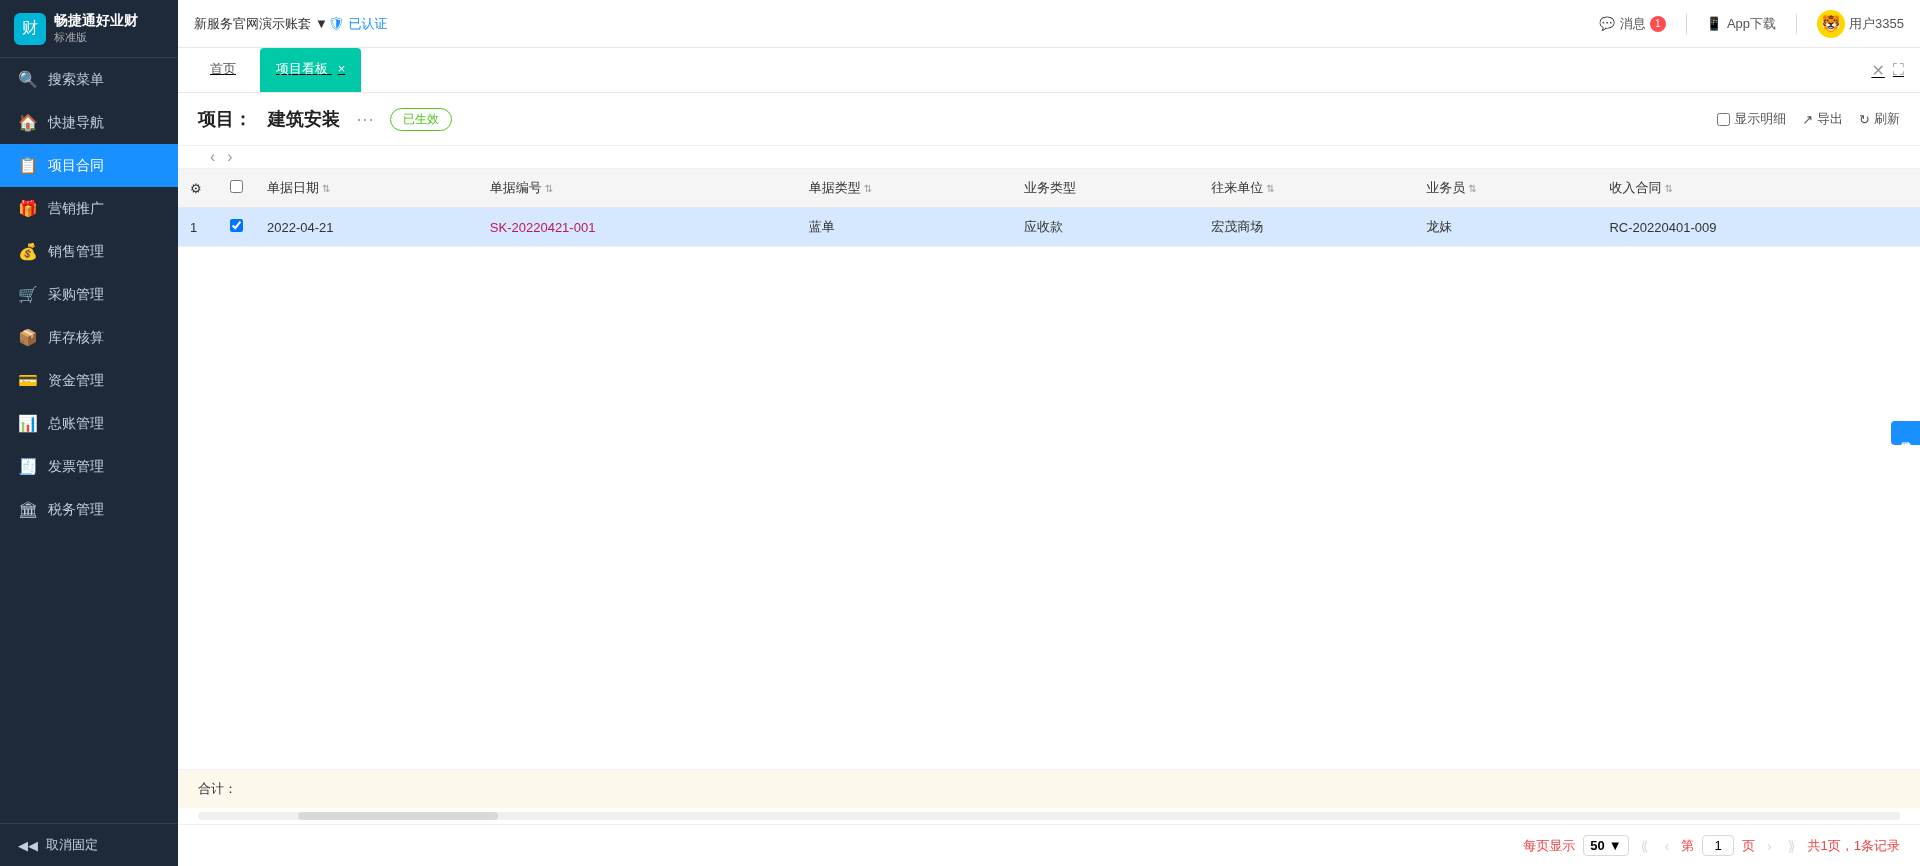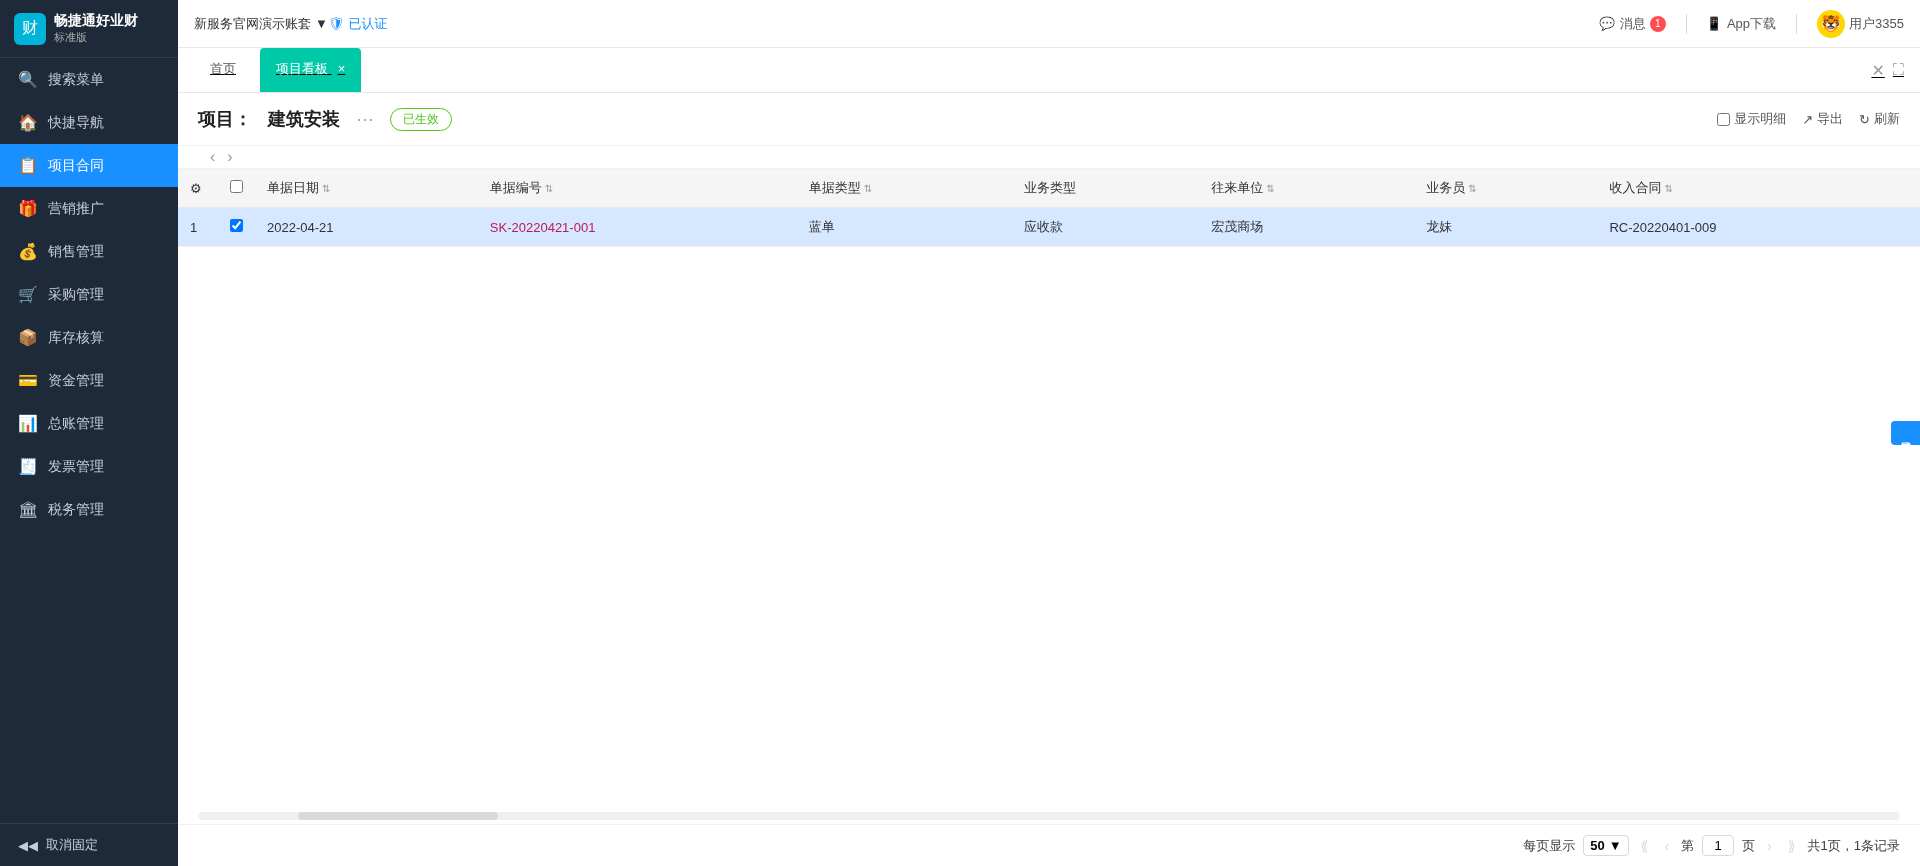--- a/index.html
+++ b/index.html
@@ -248,21 +248,21 @@
     .pagination {
       display: flex;
       align-items: center;
       justify-content: flex-end;
       padding: 10px 20px;
       gap: 8px;
       background: white;
       border-top: 1px solid #f0f0f0;
       font-size: 13px;
     }
-    .page-label { color: #404040; }
+    .page-label { color: #ef4444; }
     .page-select {
       border: 1px solid #d9d9d9;
       border-radius: 4px;
       padding: 2px 6px;
       font-size: 13px;
       display: flex; align-items: center; gap: 4px; cursor: pointer; font-weight: bold;
     }
     .page-btn { cursor: pointer; color: #555; padding: 2px 4px; border: none; background: none; font-size: 14px; }
     .page-btn:disabled { color: #d9d9d9; cursor: default; }
     .page-input { width: 32px; text-align: center; border: 1px solid #d9d9d9; border-radius: 4px; padding: 2px 4px; font-size: 13px; }
@@ -487,20 +487,23 @@
       <td>蓝单</td>
       <td>应收款</td>
       <td>宏茂商场</td>
       <td>龙妹</td>
       <td>RC-20220401-009</td>
     </tr>
           </tbody>
       </table>
     </div>
 
+    <div class="table-footer">
+      <span>合计：</span>
+    </div>
 
     <div class="scrollbar-row">
       <div class="scrollbar-track">
         <div class="scrollbar-thumb"></div>
       </div>
     </div>
 
     <div class="pagination">
       <span class="page-label">每页显示</span>
       <div class="page-select">

